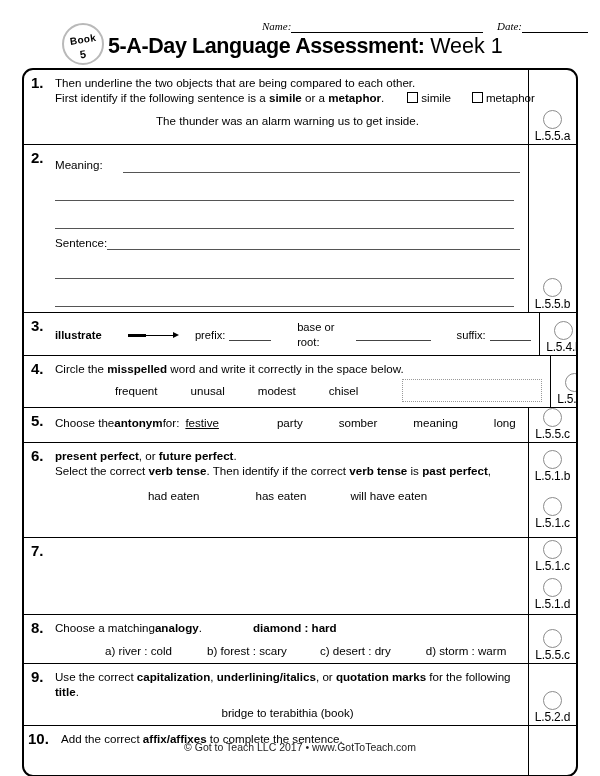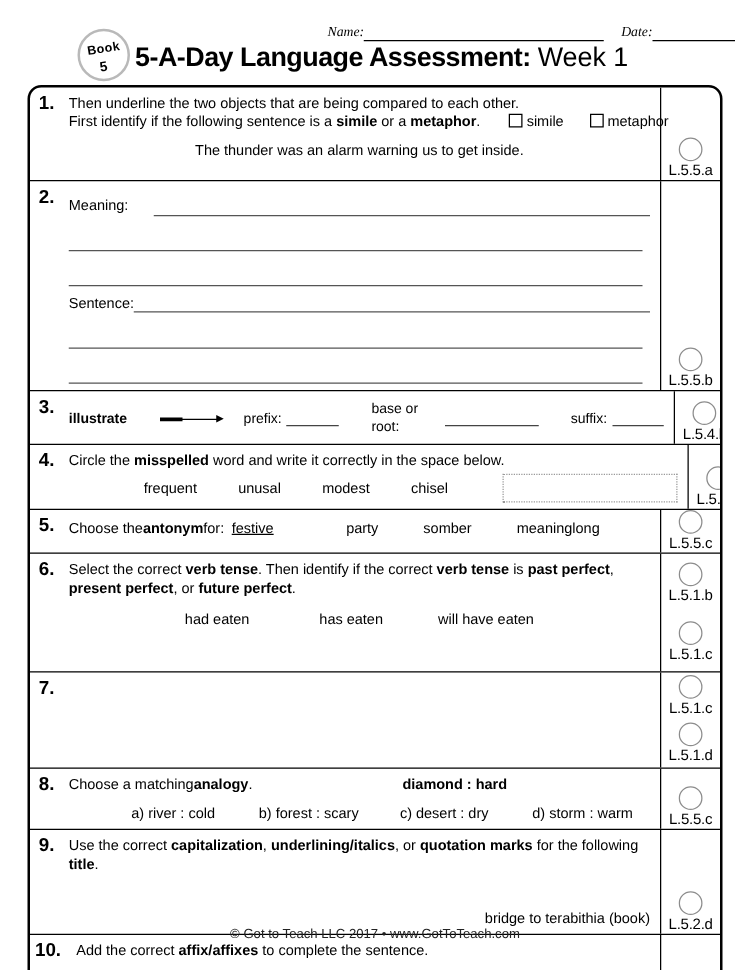--- a/index.html
+++ b/index.html
@@ -375,37 +375,37 @@
     <div class="qbody" style="padding-top:7px;">
       <span class="qnum">5.</span>
       <div class="qtext" style="display:flex;align-items:baseline;">
         <span>Choose the </span>
           <b>antonym</b>
           <span> for:</span>
         <span style="margin-left:6px;text-decoration:underline;">festive</span>
         <span style="margin-left:58px;">party</span>
         <span style="margin-left:36px;">somber</span>
         <span style="margin-left:36px;">meaning</span>
-        <span style="">long</span>
+        <span style="margin-left:36px;">long</span>
       </div>
     </div>
     <div class="std">
       <div class="std-cell">
         <span class="bubble"></span>
         <span class="std-code">L.5.5.c</span>
       </div>
     </div>
   </div>
 
   <div class="qrow" style="min-height:94px;">
     <div class="qbody">
       <span class="qnum">6.</span>
       <div class="qtext">
+        <div><b>present perfect</b><span>, or </span><b>future perfect</b><span>.</span></div>
         <div><span>Select the correct </span><b>verb tense</b><span>.  Then identify if the correct </span><b>verb tense</b><span> is </span><b>past perfect</b><span>,</span></div>
-        <div><b>present perfect</b><span>, or </span><b>future perfect</b><span>.</span></div>
         <div style="display:flex;justify-content:center;margin-top:10px;">
           <span style="margin-right:56px;">had eaten</span>
           <span style="margin-right:44px;">has eaten</span>
           <span>will have eaten</span>
         </div>
       </div>
     </div>
     <div class="std" style="justify-content:space-around;">
       <div class="std-cell">
         <span class="bubble"></span>
@@ -435,21 +435,21 @@
   </div>
 
   <div class="qrow" style="min-height:48px;">
     <div class="qbody">
       <span class="qnum">8.</span>
       <div class="qtext">
         <div style="display:flex;">
           <span>Choose a matching </span>
             <b>analogy</b>
             <span>.</span>
-          <b style="margin-left:120px;">diamond : hard</b>
+          <b style="margin-left:51px;">diamond : hard</b>
         </div>
         <div style="display:flex;margin-top:8px;padding-left:50px;">
           <span style="margin-right:35px;text-align:center;">a) river : cold</span>
           <span style="margin-right:33px;">b) forest : scary</span>
           <span style="margin-right:35px;">c) desert : dry</span>
           <span>d) storm : warm</span>
         </div>
       </div>
     </div>
     <div class="std">
@@ -458,21 +458,21 @@
         <span class="std-code">L.5.5.c</span>
       </div>
     </div>
   </div>
 
   <div class="qrow" style="min-height:52px;">
     <div class="qbody">
       <span class="qnum">9.</span>
       <div class="qtext">
         <div><span>Use the correct </span><b>capitalization</b><span>, </span><b>underlining/italics</b><span>, or </span><b>quotation marks</b><span> for the following </span><b>title</b><span>.</span></div>
-        <div class="center" style="margin-top:28px;text-align:right;">bridge to terabithia (book)</div>
+        <div class="center" style="margin-top:6px;">bridge to terabithia (book)</div>
       </div>
     </div>
     <div class="std">
       <div class="std-cell">
         <span class="bubble"></span>
         <span class="std-code">L.5.2.d</span>
       </div>
     </div>
   </div>
 

